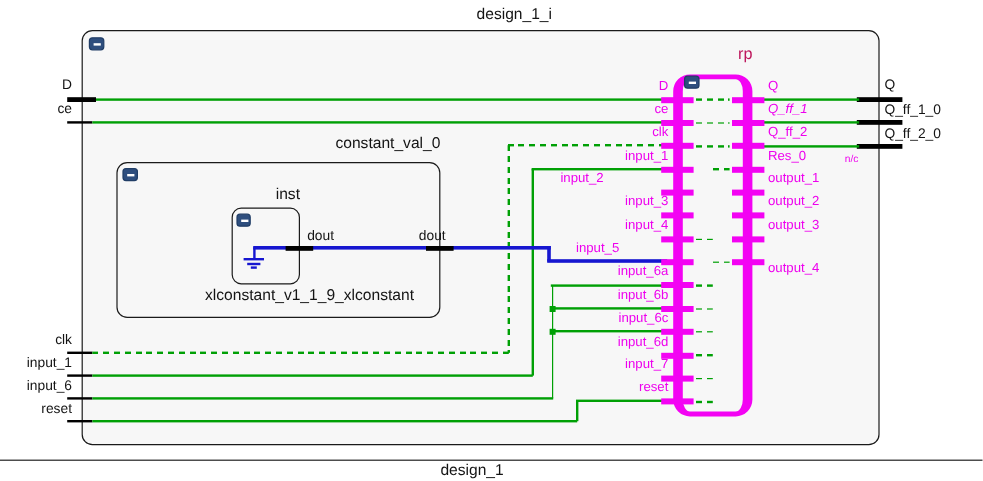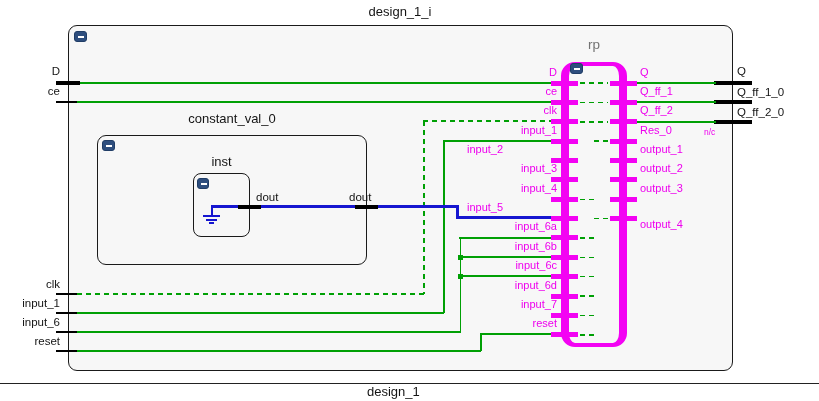--- a/index.html
+++ b/index.html
@@ -1,20 +1,20 @@
 <!DOCTYPE html>
 <html><head>
 <meta charset="utf-8">
 <style>
   html,body{margin:0;padding:0;background:#fff;}
   .canvas{position:relative;width:819px;height:401px;background:#ffffff;
           font-family:"Liberation Sans",sans-serif;overflow:hidden;}
   .abs{position:absolute;}
   .txt{position:absolute;color:#141414;font-size:13px;line-height:14px;white-space:nowrap;}
-  .ctr{text-align:center;}
+  .ctr{text-align:right;}
   .outer{position:absolute;left:68px;top:25px;width:665px;height:346px;
          border:1.6px solid #1a1a1a;border-radius:9px;background:#f7f7f7;box-sizing:border-box;}
   .inner-blk{position:absolute;border:1.5px solid #1a1a1a;border-radius:9px;background:transparent;box-sizing:border-box;}
   .collapse{position:absolute;width:13px;height:11px;background:#2e4e7e;border:1px solid #203d66;
             border-radius:3px;box-sizing:border-box;}
   .collapse .minus{position:absolute;left:2.5px;top:4px;width:6px;height:1.8px;background:#fff;}
   
   .wh{position:absolute;height:1.5px;background:#00a005;}
   .wv{position:absolute;width:1.5px;background:#00a005;}
   .dh{position:absolute;height:1.5px;background:repeating-linear-gradient(90deg,#00a005 0 5px,transparent 5px 9px);}
@@ -24,21 +24,21 @@
   
   .stub-thick{position:absolute;height:4px;background:#000;}
   .stub-thin{position:absolute;height:1.6px;background:#000;}
   .port-label{position:absolute;color:#141414;font-size:11.5px;line-height:13px;white-space:nowrap;}
   .pl-r{text-align:right;}
   
   .rp{position:absolute;left:561px;top:62px;width:66px;height:285px;box-sizing:border-box;
       border:solid #f303f3;border-width:4px 8px;border-radius:14px;}
   .rp-stub{position:absolute;width:27px;height:5px;background:#f303f3;}
   .rp-lab{position:absolute;color:#ee00ee;font-size:11px;line-height:13px;white-space:nowrap;}
-  .mag{color:#737373;}
+  .mag{color:#be185d;}
   .gndpart{position:absolute;background:#1616d0;}
 </style>
 </head>
 <body>
 
 <div class="canvas">
 
   <div class="txt ctr" style="left:340px;top:5px;width:120px;">design_1_i</div>
 
   <div class="outer"></div>
@@ -107,20 +107,21 @@
   <div class="collapse" style="left:102px;top:140px;">
       <div class="minus"></div>
     </div>
 
   <div class="txt ctr" style="left:193px;top:155px;width:57px;">inst</div>
   <div class="inner-blk" style="left:193px;top:173px;width:57px;height:64px;border-radius:8px;"></div>
   <div class="collapse" style="left:197px;top:178px;width:12px;">
       <div class="minus"></div>
     </div>
 
+  <div class="txt ctr" style="left:95px;top:239px;width:250px;">xlconstant_v1_1_9_xlconstant</div>
 
   <div class="gndpart" style="left:210.5px;top:206px;width:2.5px;height:9px;"></div>
   <div class="gndpart" style="left:203px;top:214.5px;width:17px;height:2.8px;"></div>
   <div class="gndpart" style="left:206px;top:218.5px;width:11px;height:2.4px;"></div>
   <div class="gndpart" style="left:208.8px;top:222px;width:5.4px;height:2px;"></div>
 
   <div class="bw" style="left:211px;top:205px;width:248px;height:3px;"></div>
   <div class="bw" style="left:456px;top:205px;width:3px;height:13px;"></div>
   <div class="bw" style="left:456px;top:215.5px;width:100px;height:3px;"></div>
 
@@ -148,21 +149,21 @@
       <div class="rp-stub" style="left:551px;top:138.6px;"></div>
       <div class="rp-lab" style="left:467px;top:123.6px;width:90px;text-align:right;">input_1</div>
       <div class="rp-stub" style="left:551px;top:157.9px;"></div>
       <div class="rp-lab" style="left:467px;top:142.9px;width:90px;text-align:left;">input_2</div>
       <div class="rp-stub" style="left:551px;top:177.3px;"></div>
       <div class="rp-lab" style="left:467px;top:162.3px;width:90px;text-align:right;">input_3</div>
       <div class="rp-stub" style="left:551px;top:196.7px;"></div>
       <div class="rp-lab" style="left:467px;top:181.7px;width:90px;text-align:right;">input_4</div>
       <div class="dh" style="left:580px;top:198.5px;width:14px;"></div>
       <div class="rp-stub" style="left:551px;top:216px;"></div>
-      <div class="rp-lab" style="left:467px;top:201px;width:90px;text-align:left;">input_5</div>
+      <div class="rp-lab" style="left:453px;top:201px;width:90px;text-align:center;">input_5</div>
       <div class="rp-stub" style="left:551px;top:235.4px;"></div>
       <div class="rp-lab" style="left:467px;top:220.4px;width:90px;text-align:right;">input_6a</div>
       <div class="dh" style="left:580px;top:237.20000000000002px;width:14px;"></div>
       <div class="rp-stub" style="left:551px;top:254.7px;"></div>
       <div class="rp-lab" style="left:467px;top:239.7px;width:90px;text-align:right;">input_6b</div>
       <div class="dh" style="left:580px;top:256.5px;width:14px;"></div>
       <div class="rp-stub" style="left:551px;top:274.1px;"></div>
       <div class="rp-lab" style="left:467px;top:259.1px;width:90px;text-align:right;">input_6c</div>
       <div class="dh" style="left:580px;top:275.90000000000003px;width:14px;"></div>
       <div class="rp-stub" style="left:551px;top:293.5px;"></div>
@@ -170,21 +171,21 @@
       <div class="dh" style="left:580px;top:295.3px;width:14px;"></div>
       <div class="rp-stub" style="left:551px;top:312.8px;"></div>
       <div class="rp-lab" style="left:467px;top:297.8px;width:90px;text-align:right;">input_7</div>
       <div class="dh" style="left:580px;top:314.6px;width:14px;"></div>
       <div class="rp-stub" style="left:551px;top:332.2px;"></div>
       <div class="rp-lab" style="left:467px;top:317.2px;width:90px;text-align:right;">reset</div>
       <div class="dh" style="left:580px;top:334px;width:14px;"></div>
       <div class="rp-stub" style="left:610px;top:80.5px;"></div>
       <div class="rp-lab" style="left:640px;top:65.5px;">Q</div>
       <div class="rp-stub" style="left:610px;top:99.9px;"></div>
-      <div class="rp-lab" style="left:640px;top:84.9px;">Q_ff_1</div>
+      <div class="rp-lab" style="left:640px;top:84.9px;font-style:italic;">Q_ff_1</div>
       <div class="rp-stub" style="left:610px;top:119.2px;"></div>
       <div class="rp-lab" style="left:640px;top:104.2px;">Q_ff_2</div>
       <div class="rp-stub" style="left:610px;top:138.6px;"></div>
       <div class="rp-lab" style="left:640px;top:123.6px;">Res_0</div>
       <div class="dh" style="left:594px;top:140.4px;width:14px;"></div>
       <div class="rp-lab" style="left:704px;top:126.1px;font-size:8.5px;">n/c</div>
       <div class="rp-stub" style="left:610px;top:157.9px;"></div>
       <div class="rp-lab" style="left:640px;top:142.9px;">output_1</div>
       <div class="rp-stub" style="left:610px;top:177.3px;"></div>
       <div class="rp-lab" style="left:640px;top:162px;">output_2</div>

